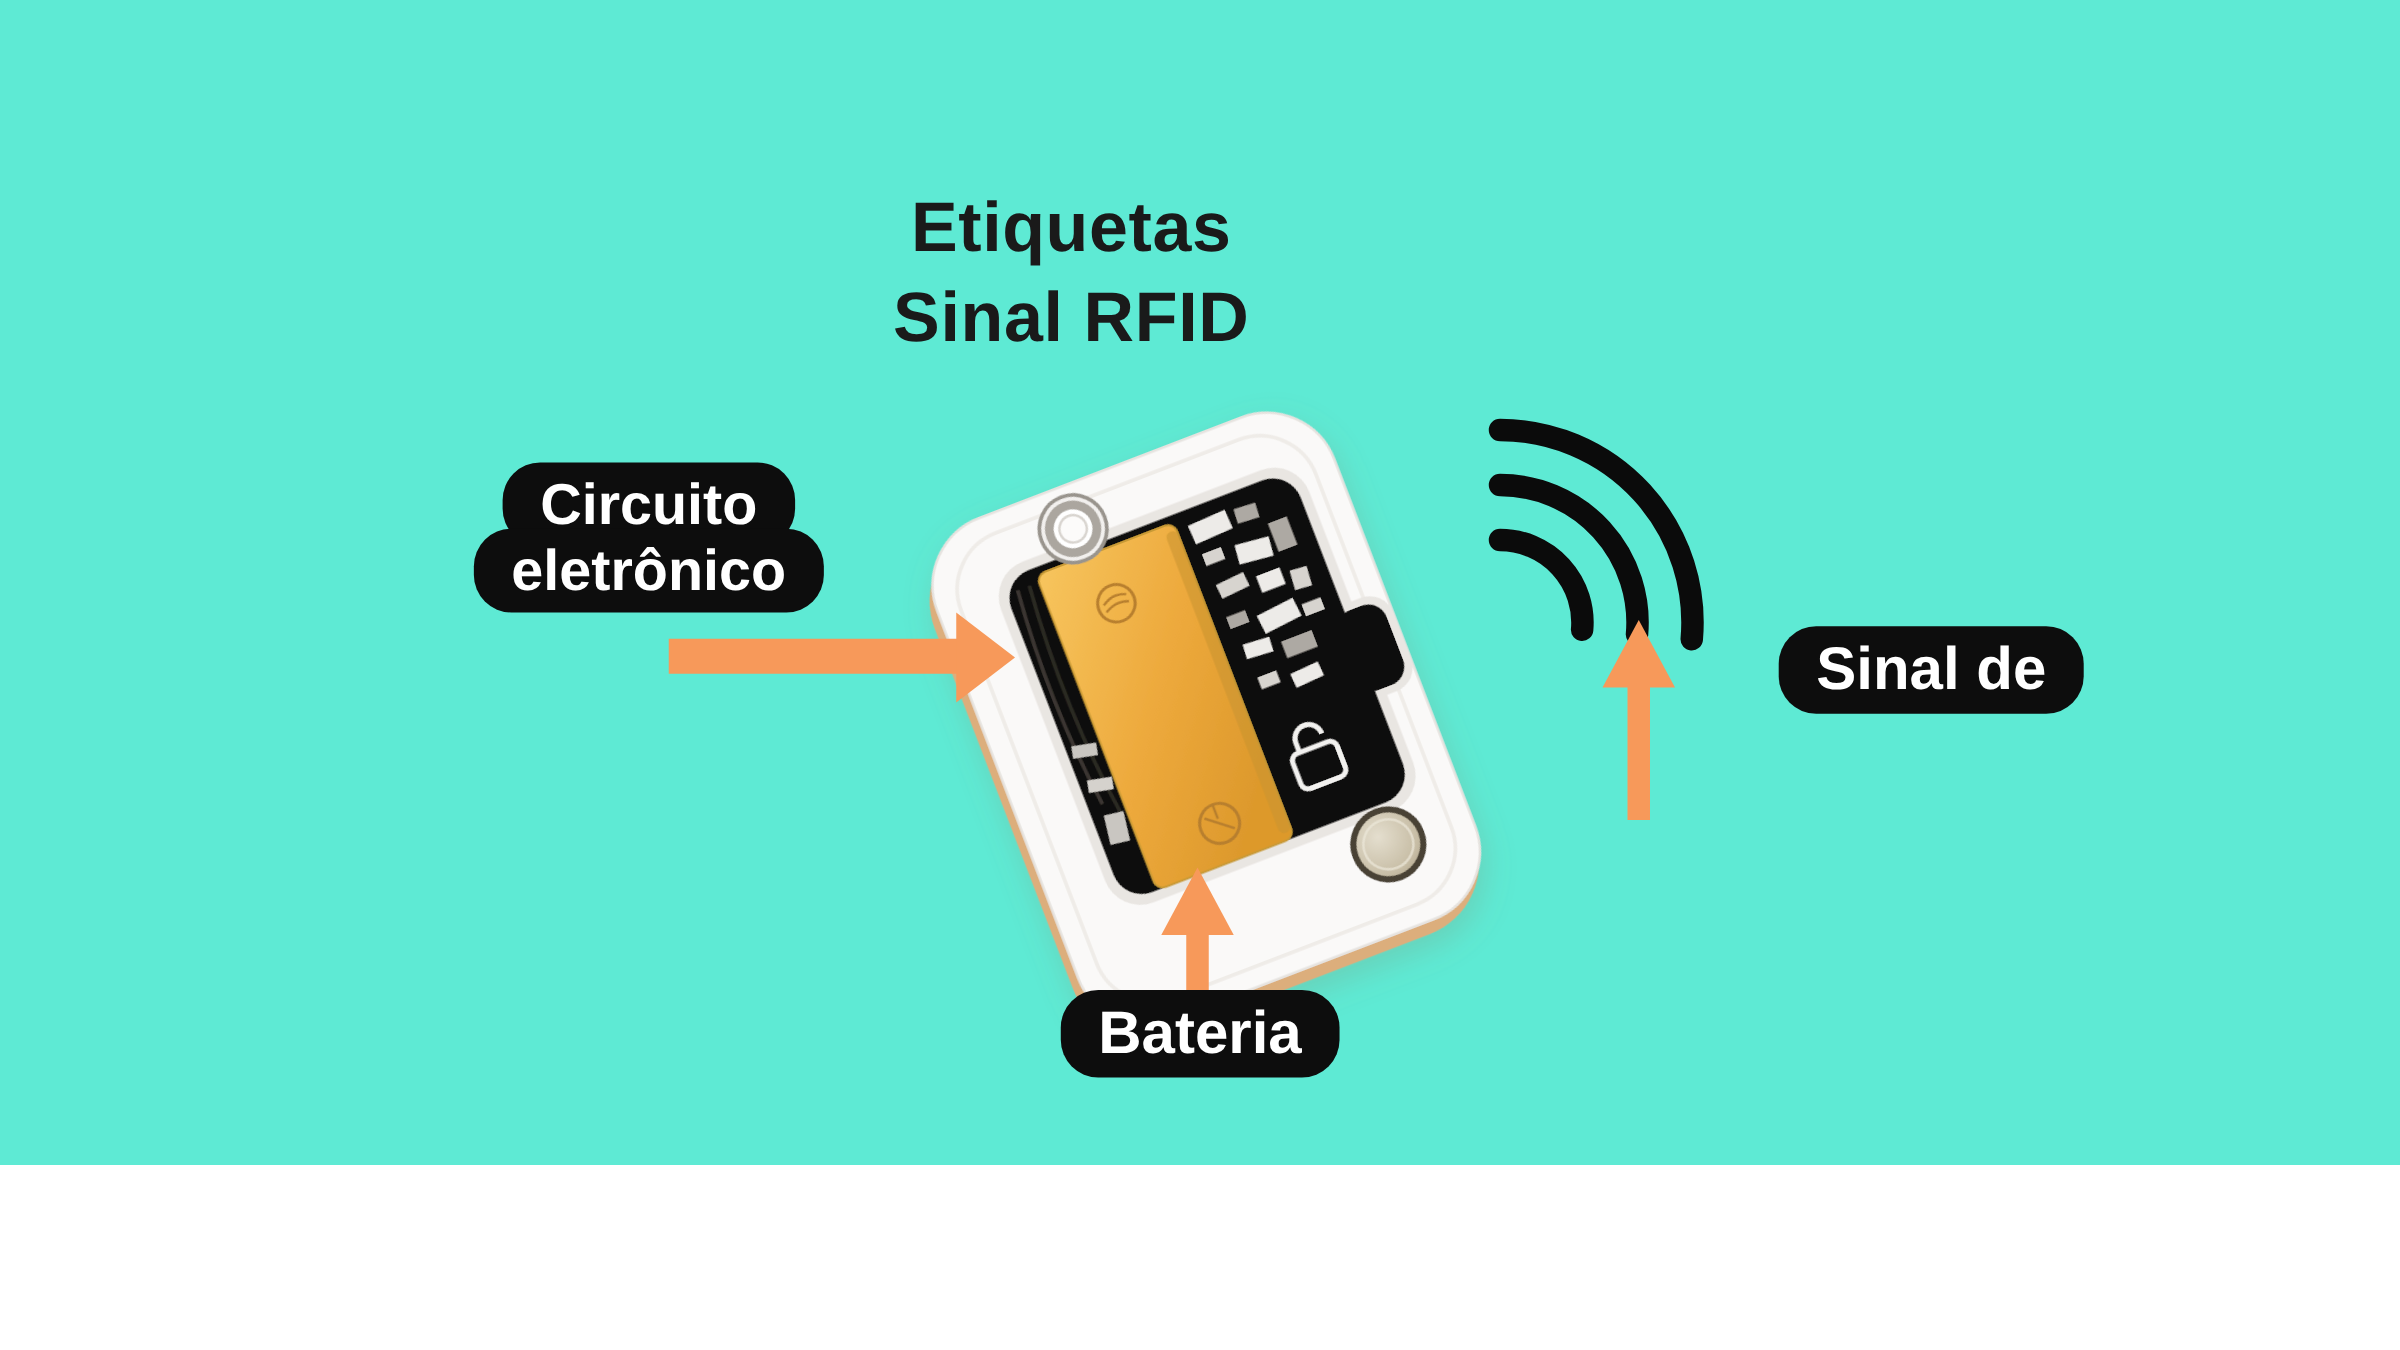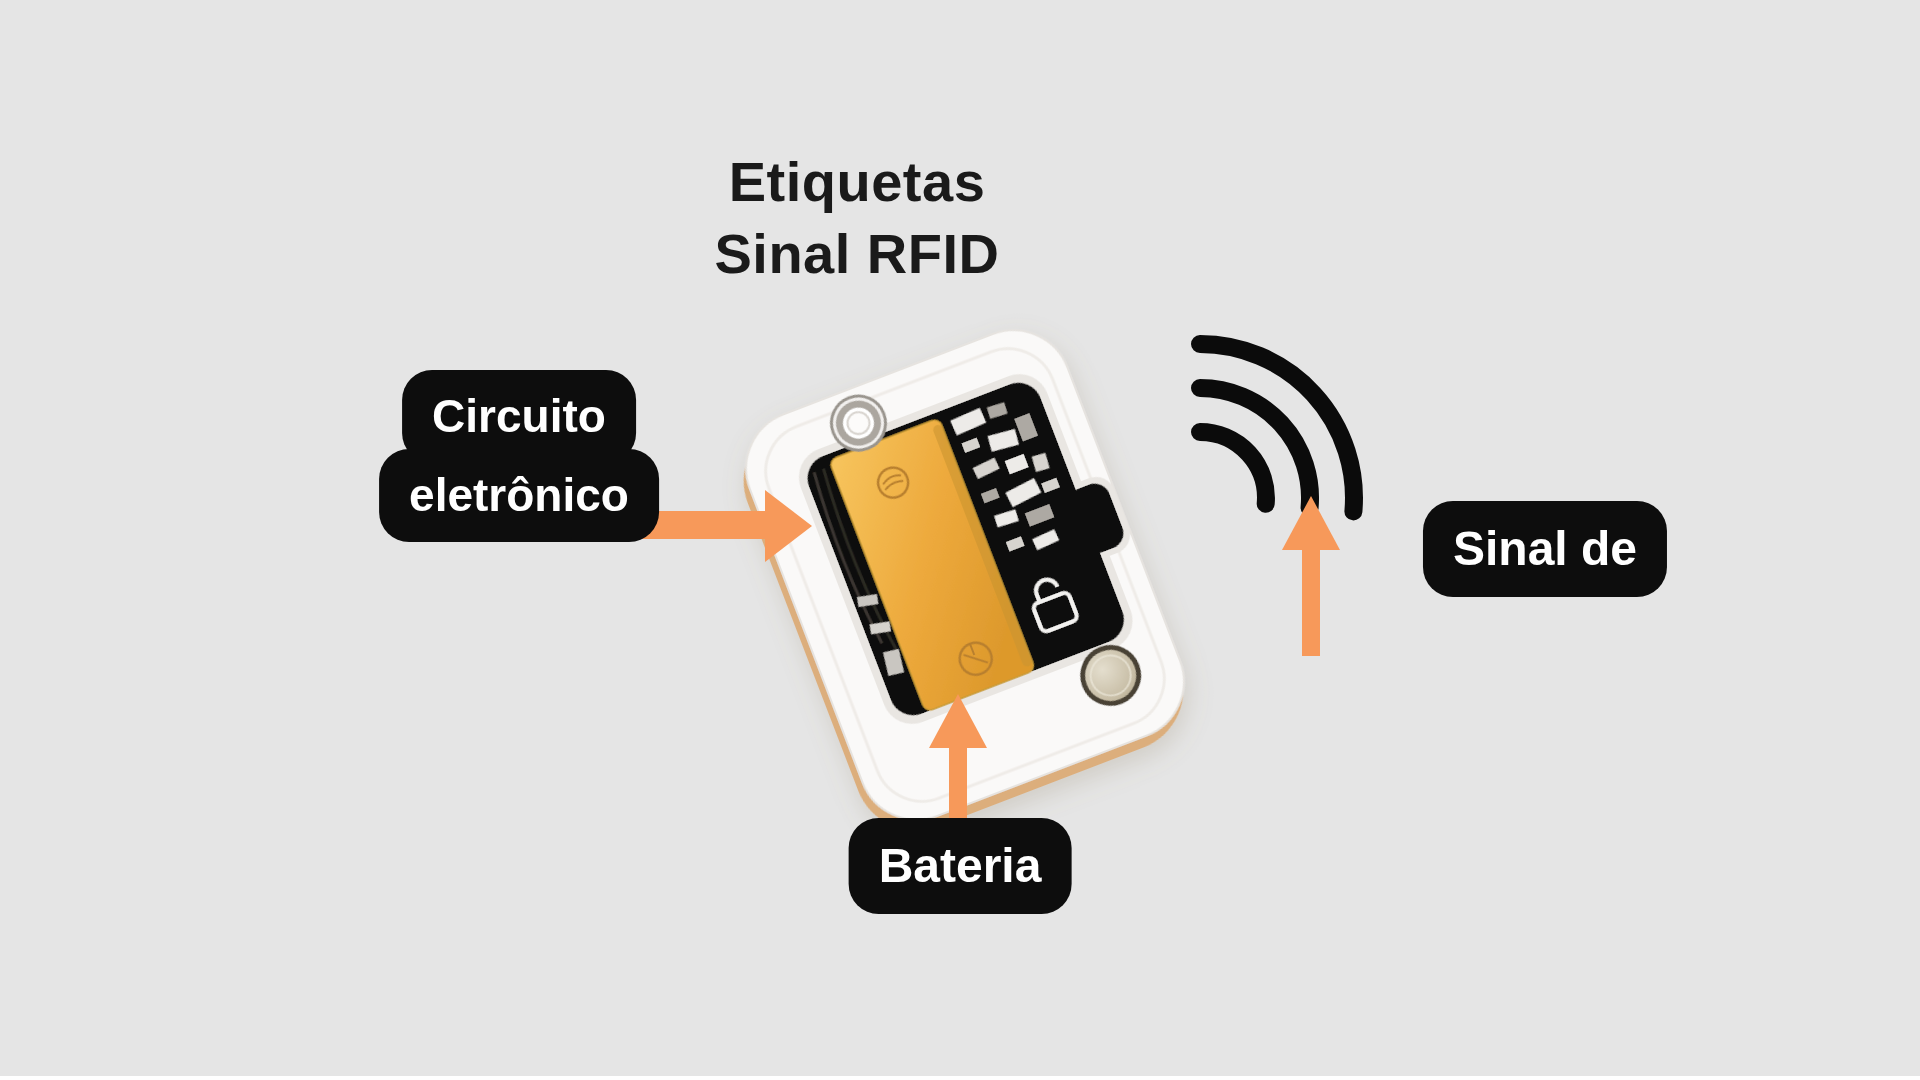--- a/index.html
+++ b/index.html
@@ -8,29 +8,29 @@
     --label-text:#FFFFFF;
     --title-text:#1A1A1A;
     --wave-black:#0B0B0B;
     --battery-gold:#EDA93C;
     --tag-white:#FAF9F8;
     --pcb-black:#0E0D0C;
   }
   *{margin:0;padding:0;box-sizing:border-box;}
   html,body{width:1920px;height:1080px;background:#ffffff;overflow:hidden;
     font-family:"Liberation Sans","DejaVu Sans",sans-serif;}
-  .canvas{position:relative;width:1920px;height:1076px;background:#e5e5e5;}
+  .canvas{position:relative;width:1920px;height:932px;background:#5eead4;}
 
   .title{position:absolute;left:857px;top:146px;transform:translateX(-50%);
     text-align:center;font-size:56px;font-weight:700;line-height:1.28;
     color:var(--title-text);letter-spacing:0.5px;white-space:nowrap;}
 
   .label{position:absolute;display:flex;flex-direction:column;align-items:center;z-index:30;}
   .pill{display:inline-block;background:var(--label-background);color:var(--label-text);
-    font-weight:700;font-size:46px;line-height:1.2;padding:19px 30px;border-radius:30px;
+    font-weight:700;font-size:46px;line-height:1.2;padding:6px 30px;border-radius:30px;
     white-space:nowrap;}
   .pill + .pill{margin-top:-14px;text-align:center;}
   .label-signal .pill, .label-battery .pill{font-size:48px;}
 
   .device{position:absolute;left:655px;top:255px;z-index:10;}
   .waves{position:absolute;left:1142px;top:316px;z-index:10;}
   .arrows{position:absolute;left:0;top:0;z-index:20;pointer-events:none;}
 </style>
 </head>
 <body>
@@ -148,21 +148,21 @@
         <polygon points="1282,550 1340,550 1311,496"></polygon>
       </g>
     </g>
   </svg>
 
   <div class="label label-circuit" style="left:519px;top:370px;transform:translateX(-50%);">
     <span class="pill">Circuito</span>
     <span class="pill">eletrônico</span>
   </div>
 
-  <div class="label label-battery" style="left:960px;top:818px;transform:translateX(-50%);border-radius:12px;">
+  <div class="label label-battery" style="left:960px;top:792px;transform:translateX(-50%);border-radius:12px;">
     <span class="pill">Bateria</span>
   </div>
 
   <div class="label label-signal" style="left:1545px;top:501px;transform:translateX(-50%);">
     <span class="pill">Sinal de</span>
   </div>
 
 </div>
 
 </body></html>

